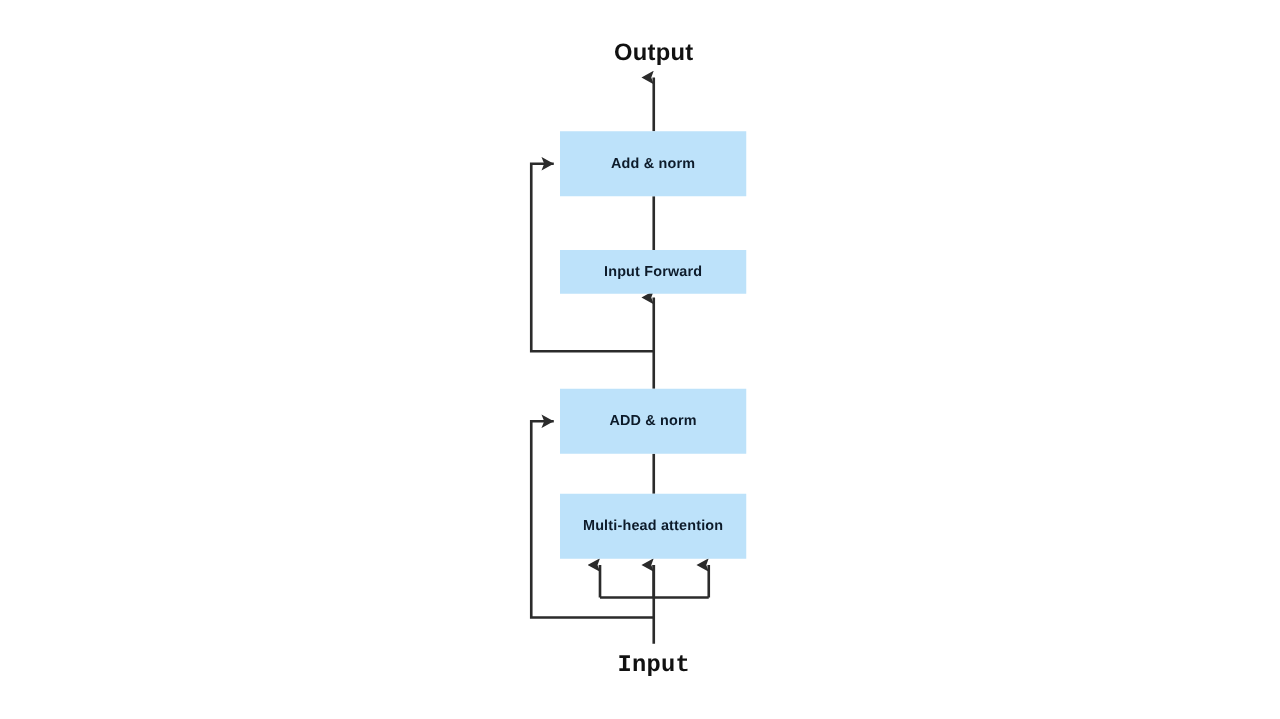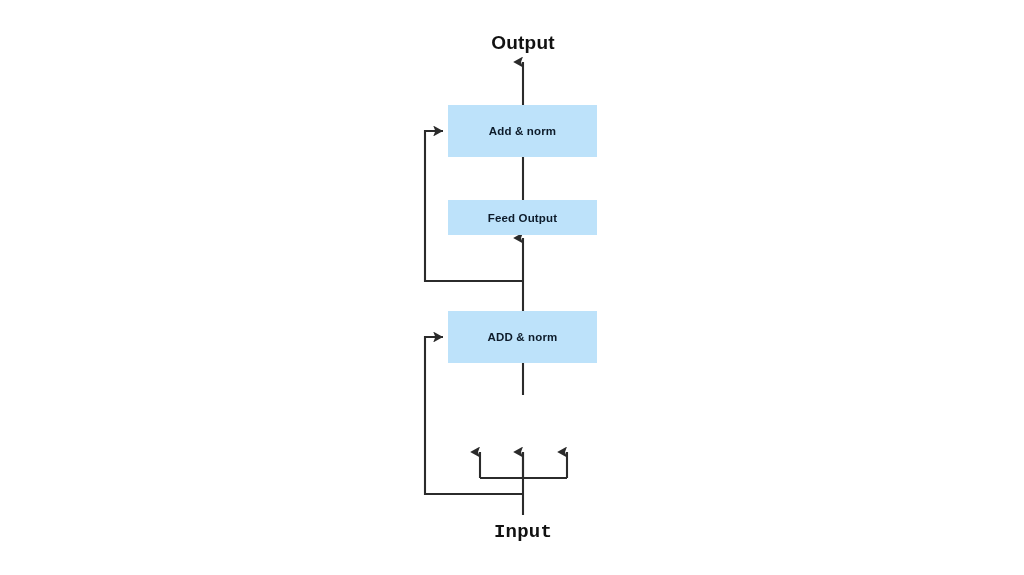--- a/index.html
+++ b/index.html
@@ -94,23 +94,26 @@
     </g>
   </svg>
 
   <div class="endpoint-label" style="left:523px; top:43px;">Output</div>
 
   <div class="node-box" style="left:448px; top:105px; width:149px; height:52px;">
     <span class="node-label">Add &amp; norm</span>
   </div>
 
   <div class="node-box" style="left:448px; top:200px; width:149px; height:35px;">
-    <span class="node-label">Feed Output</span>
+    <span class="node-label">Input Forward</span>
   </div>
 
   <div class="node-box" style="left:448px; top:311px; width:149px; height:52px;">
     <span class="node-label">ADD &amp; norm</span>
   </div>
 
+  <div class="node-box" style="left:448px; top:395px; width:149px; height:52px;">
+    <span class="node-label">Multi-head attention</span>
+  </div>
 
   <div class="endpoint-label" style="left:523px; top:532px;font-family:Liberation Mono, monospace;">Input</div>
 
 </div>
 
 </body></html>

